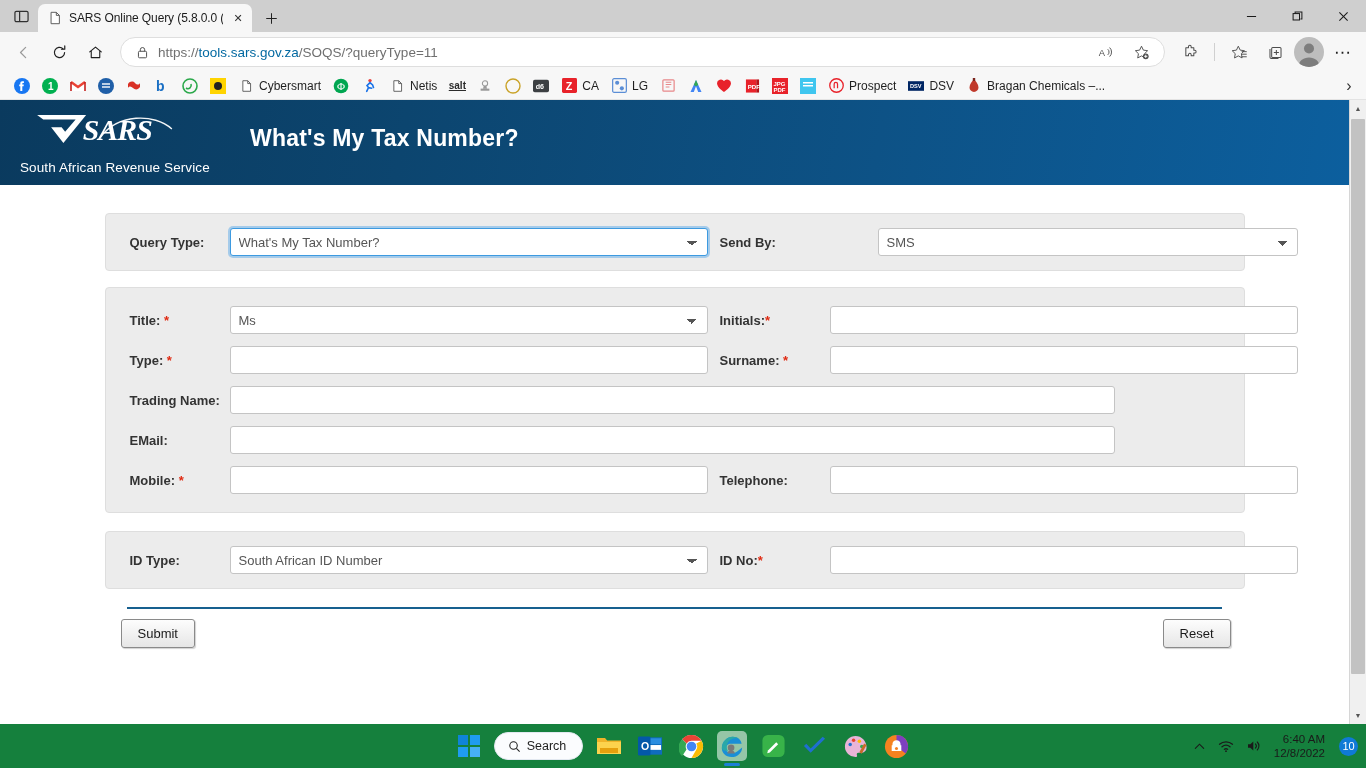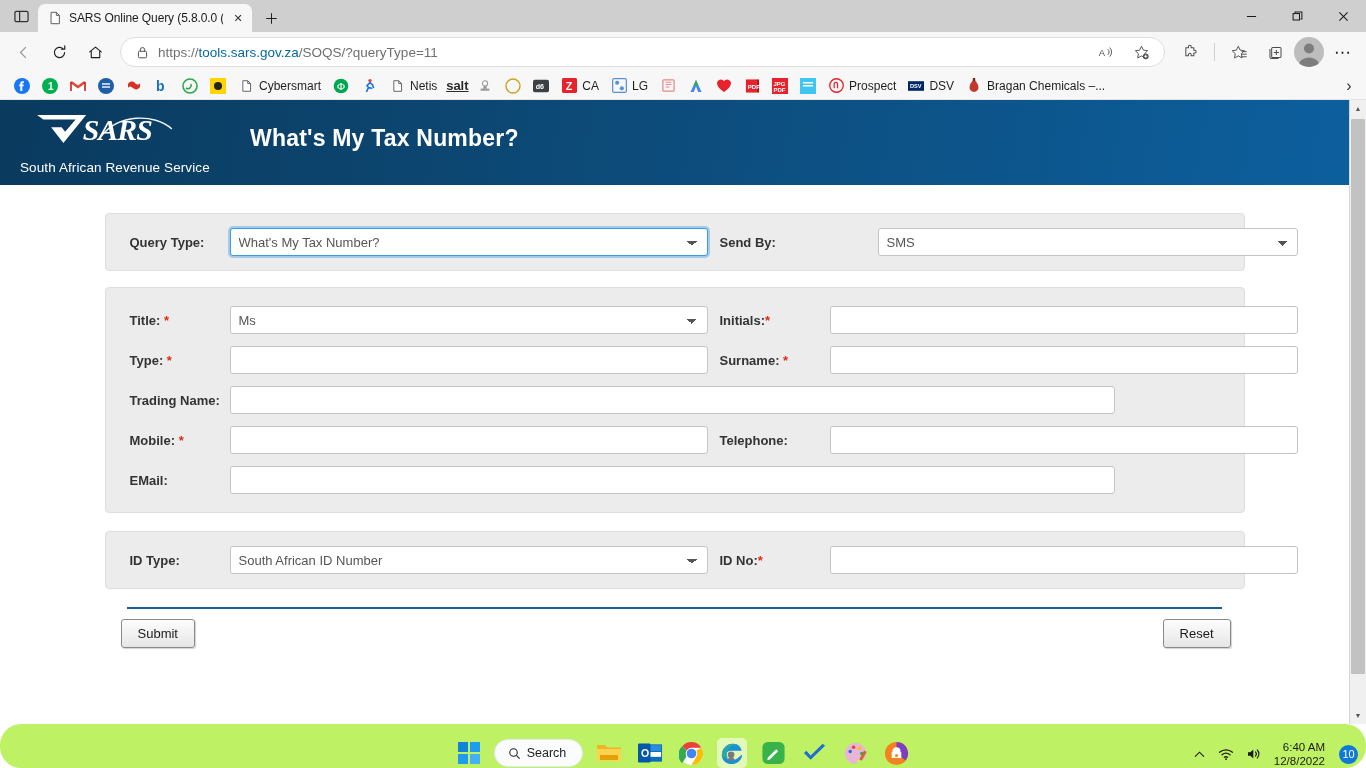--- a/index.html
+++ b/index.html
@@ -129,22 +129,22 @@
 
   
   .scrollbar { width:17px; flex:0 0 17px; background:#f0f0f0; border-left:1px solid #d6d6d6;
                position:relative; display:flex; flex-direction:column; }
   .sb-arrow { height:17px; display:flex; align-items:center; justify-content:center; background:#f0f0f0; color:#555; font-size:7px; }
   .sb-track { flex:1 1 auto; position:relative; background:#f0f0f0; }
   .sb-thumb { position:absolute; left:1px; right:1px; top:2px; height:94%; background:#c2c2c2; border-radius:1px; }
 
   
   .taskbar {
-    height:44px; background:#bef264; flex:0 0 44px; display:flex;
-    align-items:flex-end; position:relative;border-radius:21px;
+    height:44px; background:#15803d; flex:0 0 44px; display:flex;
+    align-items:center; position:relative;
   }
   .tb-center { margin:0 auto; display:flex; align-items:center; gap:11px; }
   .tb-ico { width:30px; height:30px; display:flex; align-items:center; justify-content:center; position:relative; }
   .tb-ico.active::after {
     content:""; position:absolute; bottom:-5px; left:7px; width:16px; height:3px;
     background:#1c7fd6; border-radius:2px;
   }
   .tb-ico.active { background:rgba(255,255,255,0.55); border-radius:5px; }
   .search-pill {
     height:28px; background:#fbfcfe; border-radius:14px; display:flex; align-items:center;
@@ -377,21 +377,21 @@
     <div class="bm">
         <span class="bm-ico">
           <svg width="13" height="14" viewBox="0 0 16 16">
             <path d="M3.5 1.5h6l3.5 3.5v9.5h-9.5z" fill="#fff" stroke="#555" stroke-width="1.1"></path>
             <path d="M9.5 1.5v3.5h3.5" fill="none" stroke="#555" stroke-width="1.1"></path>
           </svg>
         </span>
         <span class="bm-label">Netis</span>
       </div>
     <div class="bm">
-        <span class="bm-ico" style="font-size:13px;color:#2b2b2b;font-weight:bold;text-decoration:underline;">salt</span>
+        <span class="bm-ico" style="font-size:10px;color:#2b2b2b;font-weight:bold;text-decoration:underline;">salt</span>
       </div>
     <div class="bm">
         <span class="bm-ico">
           <svg width="14" height="14" viewBox="0 0 16 16">
             <circle cx="8" cy="5" r="3" fill="none" stroke="#999" stroke-width="1.2"></circle>
             <rect x="3" y="11" width="10" height="2.4" fill="#999"></rect>
             <path d="M6.5 8h3l.8 3h-4.6z" fill="#999"></path>
           </svg>
         </span>
       </div>
@@ -576,33 +576,33 @@
           </div>
 
           <div class="row">
             <div class="half wide">
               <div class="lbl">Trading Name:</div>
               <div class="ctl"><input class="fld" type="text" value="" style=""></div>
             </div>
           </div>
 
           <div class="row">
+            <div class="half wide">
+              <div class="lbl">EMail:</div>
+              <div class="ctl"><input class="fld" type="text" value="" style=""></div>
+            </div>
+          </div>
+
+          <div class="row">
             <div class="half">
               <div class="lbl"><span>Mobile:</span> <span class="req">*</span></div>
               <div class="ctl"><input class="fld" type="text" value="" style=""></div>
             </div>
             <div class="half" style="margin-left:12px;">
               <div class="lbl" style="width:110px;flex:0 0 110px;">Telephone:</div>
-              <div class="ctl"><input class="fld" type="text" value="" style=""></div>
-            </div>
-          </div>
-
-          <div class="row">
-            <div class="half wide">
-              <div class="lbl">EMail:</div>
               <div class="ctl"><input class="fld" type="text" value="" style=""></div>
             </div>
           </div>
         </div>
 
         <div class="panel" style="margin-top:18px;">
           <div class="row">
             <div class="half">
               <div class="lbl">ID Type:</div>
               <div class="ctl">

